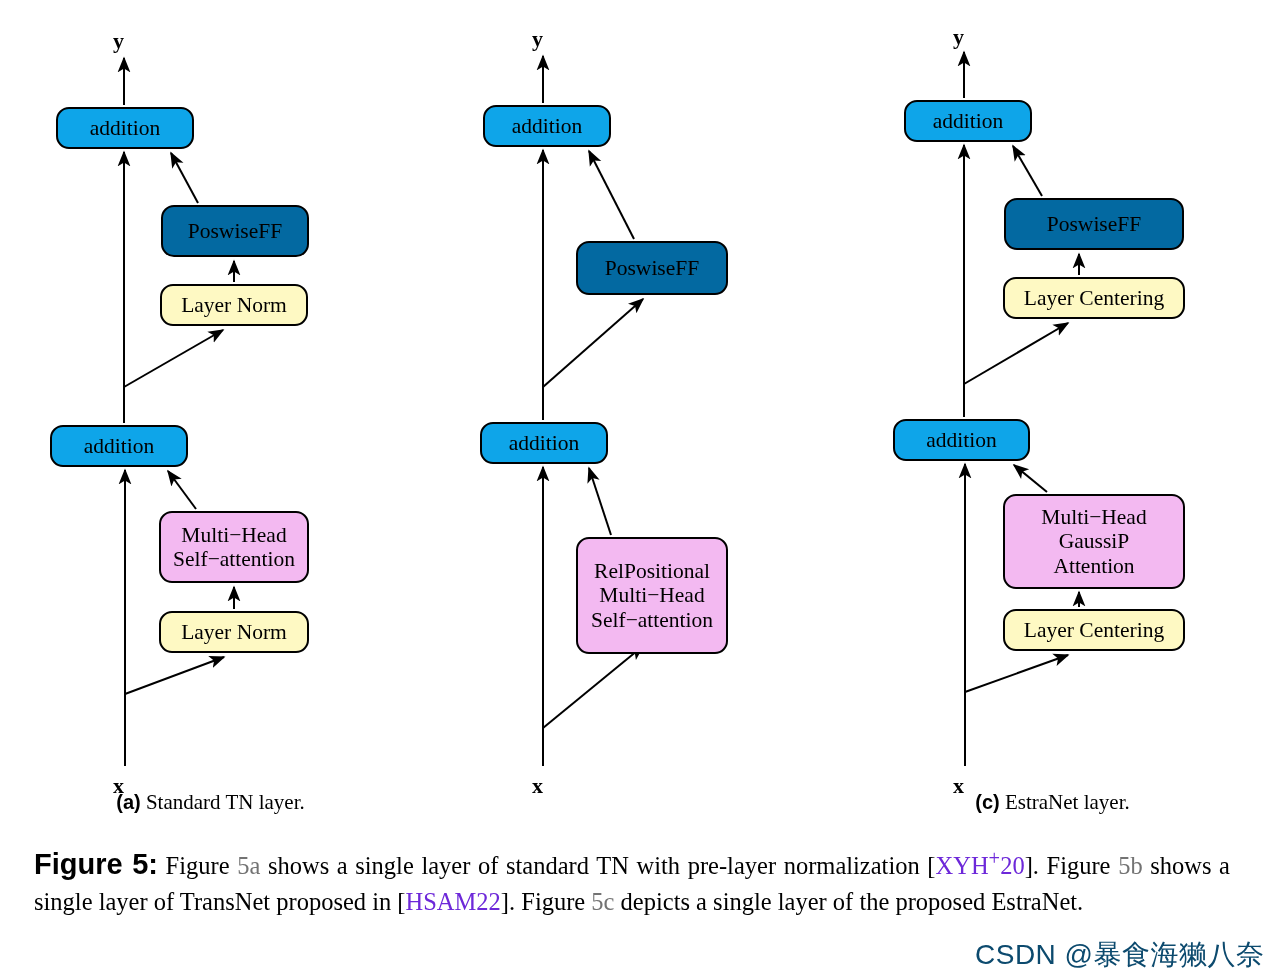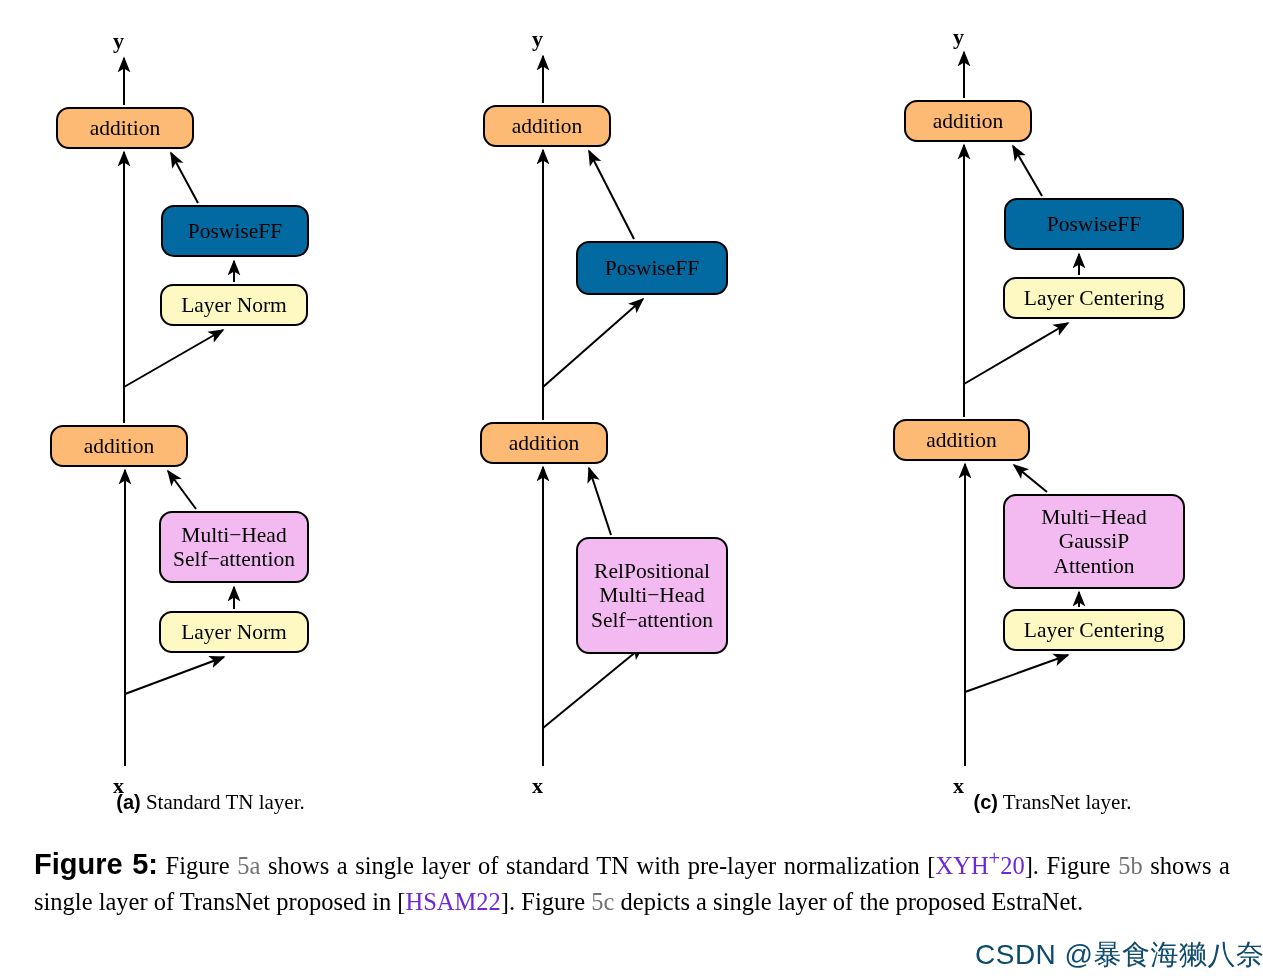--- a/index.html
+++ b/index.html
@@ -51,21 +51,21 @@
     justify-content: center;
     text-align: center;
     line-height: 1.14;
     font-family: "Liberation Serif", "DejaVu Serif", serif;
     font-size: 21.5px;
     color: #000000;
     background: #ffffff;
     white-space: pre-line;
     padding: 0 6px;
   }
-  .node.white  { background: #fdba74; }
+  .node.white  { background: #0ea5e9; }
   .node.pink   { background: #0369a1; }
   .node.cyan   { background: #fef9c3; }
   .node.violet { background: #f3b9f1; }
 
   .io-label {
     position: absolute;
     font-family: "Liberation Serif", "DejaVu Serif", serif;
     font-weight: bold;
     font-size: 22px;
     color: #000000;
@@ -221,21 +221,21 @@
     <div class="node pink" style="left:162px; top:198px; width:180px; height:52px;">PoswiseFF</div>
     <div class="node cyan" style="left:161px; top:277px; width:182px; height:42px;">Layer Centering</div>
     <div class="node white" style="left:51px;  top:419px; width:137px; height:42px;">addition</div>
     <div class="node violet" style="left:161px; top:494px; width:182px; height:95px;">Multi−Head
 GaussiP
 Attention</div>
     <div class="node cyan" style="left:161px; top:609px; width:182px; height:42px;">Layer Centering</div>
 
     <div class="subcaption">
       <b>(c)</b>
-      <span>TransNet layer.</span>
+      <span>EstraNet layer.</span>
     </div>
   </div>
 
   <div id="figure-caption"><span class="cap-head">Figure 5:</span><span> Figure </span><span class="ref-red">5a</span><span> shows a single layer of standard TN with pre-layer normalization [</span><span class="ref-green"><span>XYH</span><sup>+</sup><span>20</span></span><span>]. Figure </span><span class="ref-red">5b</span><span> shows a single layer of TransNet proposed in [</span><span class="ref-green">HSAM22</span><span>]. Figure </span><span class="ref-red">5c</span><span> depicts a single layer of the proposed EstraNet.</span></div>
 
   <div id="watermark">CSDN @暴食海獭八奈见喵</div>
 
 </div>
 
 </body></html>

